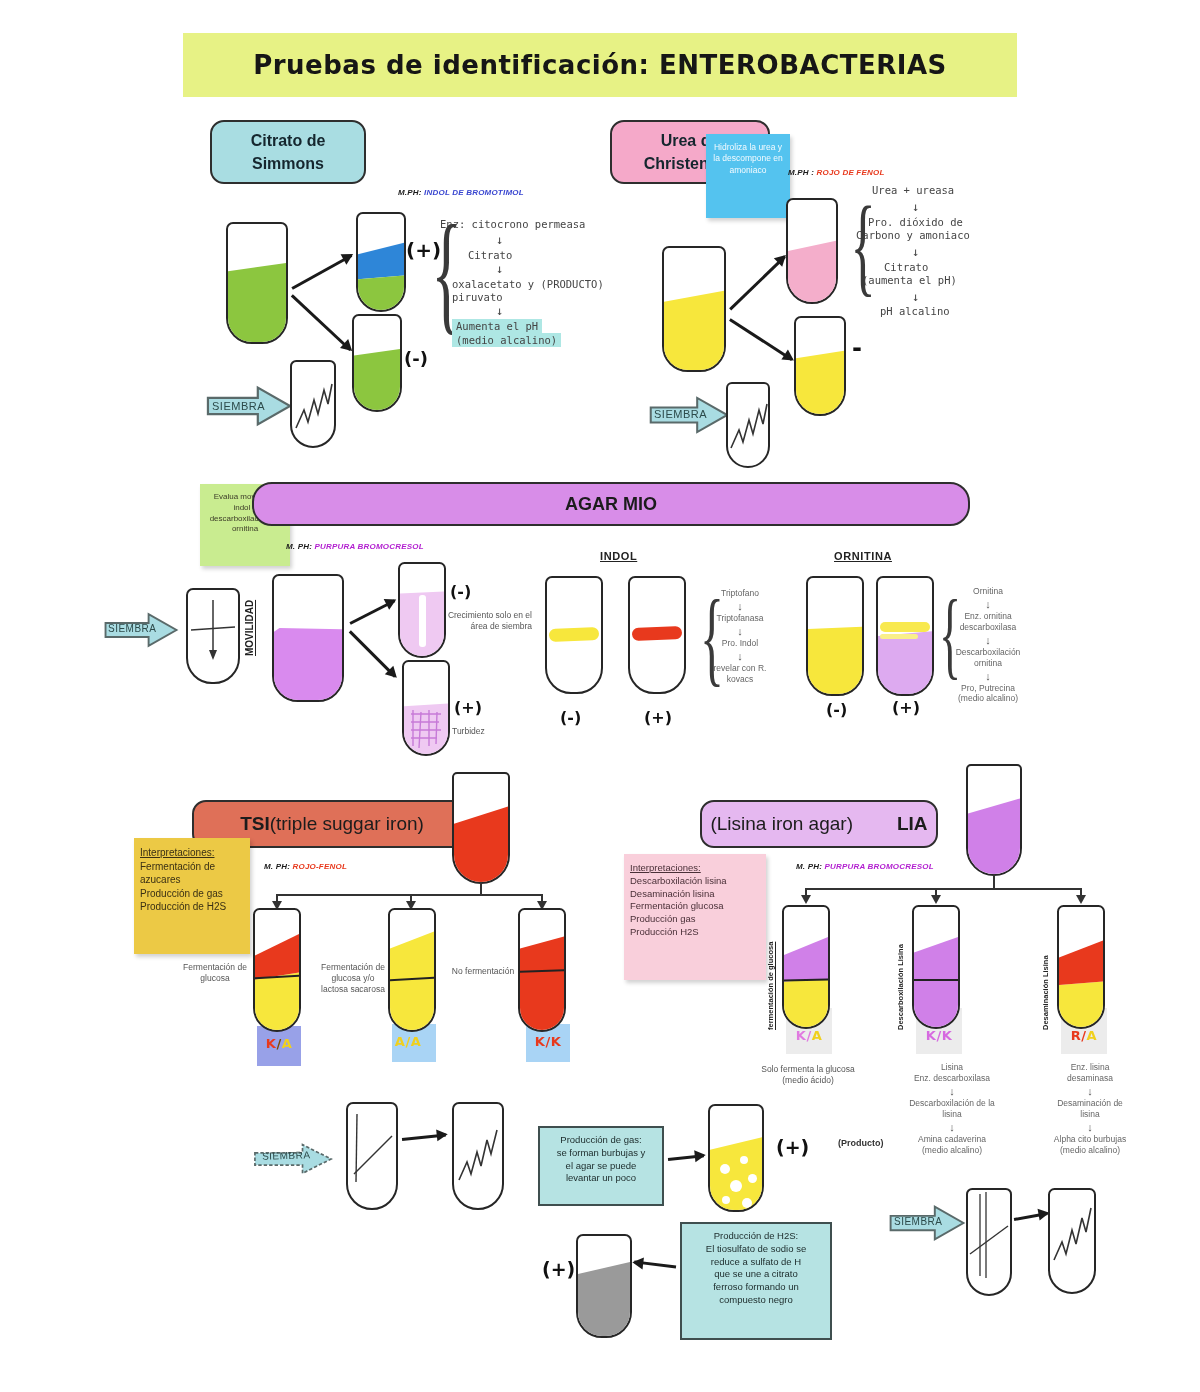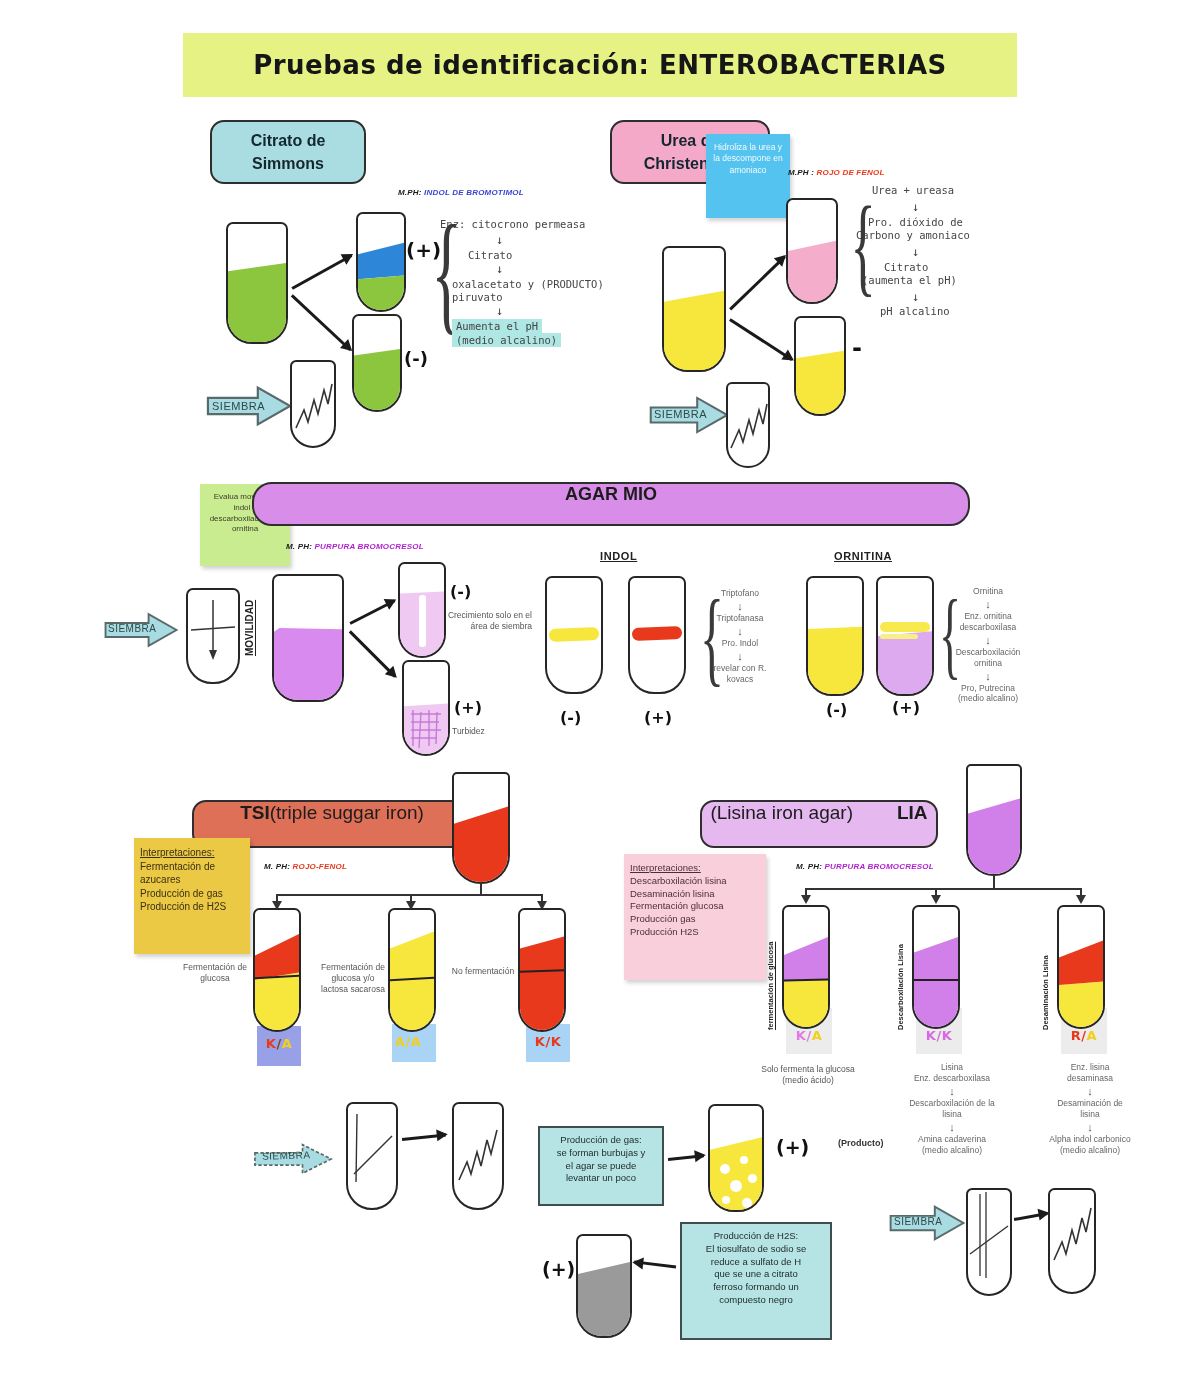--- a/index.html
+++ b/index.html
@@ -8,21 +8,21 @@
   .abs{position:absolute;}
   
   .banner{left:183px;top:33px;width:834px;height:64px;background:#e7f285;
           display:flex;align-items:center;justify-content:center;}
   .banner .t{font-size:26px;font-weight:bold;color:#161616;letter-spacing:.5px;
              font-family:"DejaVu Sans",sans-serif;}
   
   .secbox{border:2.5px solid #2e2e2e;border-radius:14px;display:flex;flex-direction:column;
           align-items:center;justify-content:center;font-weight:bold;box-sizing:border-box;}
   .secbox .l{font-size:16px;line-height:1.45;color:#15262e;}
-  .secbox1line{border:2.5px solid #2e2e2e;border-radius:14px;display:flex;
+  .secbox1line{border:2.5px solid #2e2e2e;border-radius:14px;display:flex;align-items:center;
           justify-content:center;font-size:19px;box-sizing:border-box;color:#1c1c1c;}
   
   .sticky{box-shadow:2px 3px 4px rgba(0,0,0,.18);box-sizing:border-box;padding:8px 6px;
           text-align:center;font-size:8.5px;line-height:1.35;color:#3c3c28;}
   .sticky.left{text-align:left;}
   
   .ind{font-size:8px;font-style:italic;font-weight:bold;letter-spacing:.2px;white-space:nowrap;}
   .ind .lab{color:#1a1a1a;}
   
   .tube{position:absolute;background:#fff;border:2.5px solid #262626;
@@ -408,21 +408,21 @@
     <div>(medio alcalino)</div>
   </div>
   <div class="producto" style="left:838px;top:1138px;">(Producto)</div>
   <div class="flowcol" style="left:1028px;top:1062px;width:124px;">
     <div>Enz. lisina</div>
     <div>desaminasa</div>
     <div class="dn">↓</div>
     <div>Desaminación de</div>
     <div>lisina</div>
     <div class="dn">↓</div>
-    <div>Alpha indol carbonico</div>
+    <div>Alpha cito burbujas</div>
     <div>(medio alcalino)</div>
   </div>
 
   <div class="tealnote" style="left:538px;top:1126px;width:126px;height:80px;">
     <div>Producción de gas:</div>
     <div>se forman burbujas y</div>
     <div>el agar se puede</div>
     <div>levantar un poco</div>
   </div>
   <div class="arr" style="left:668px;top:1158px;width:36px;transform:rotate(-6deg);"></div>

